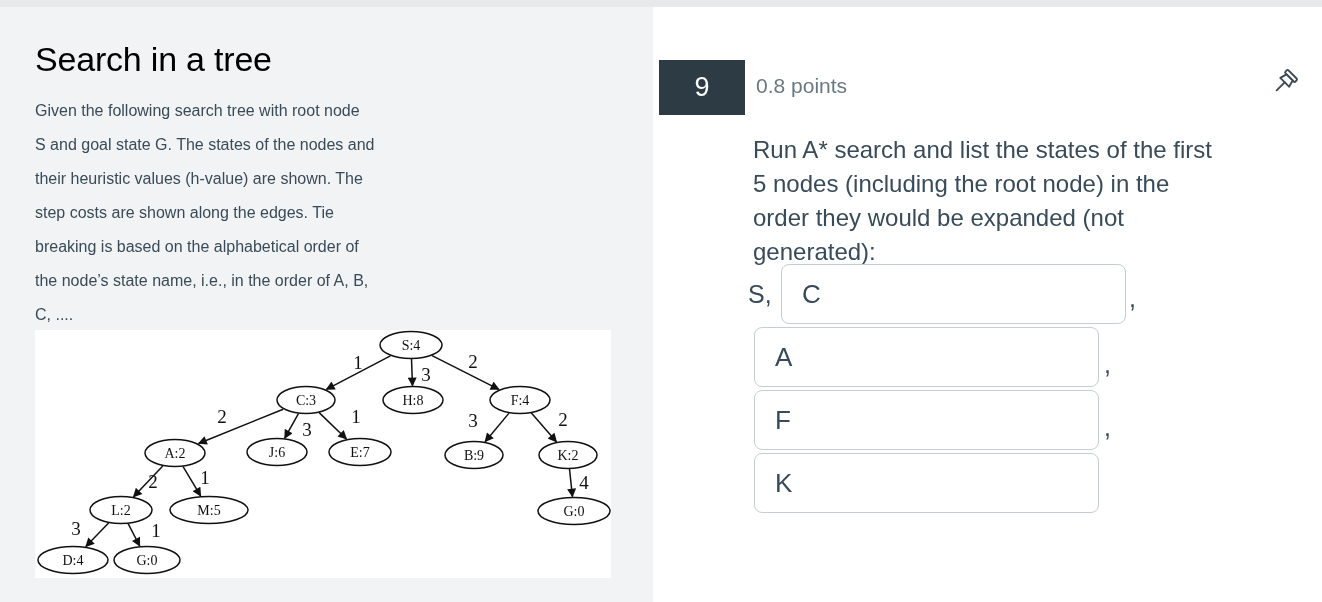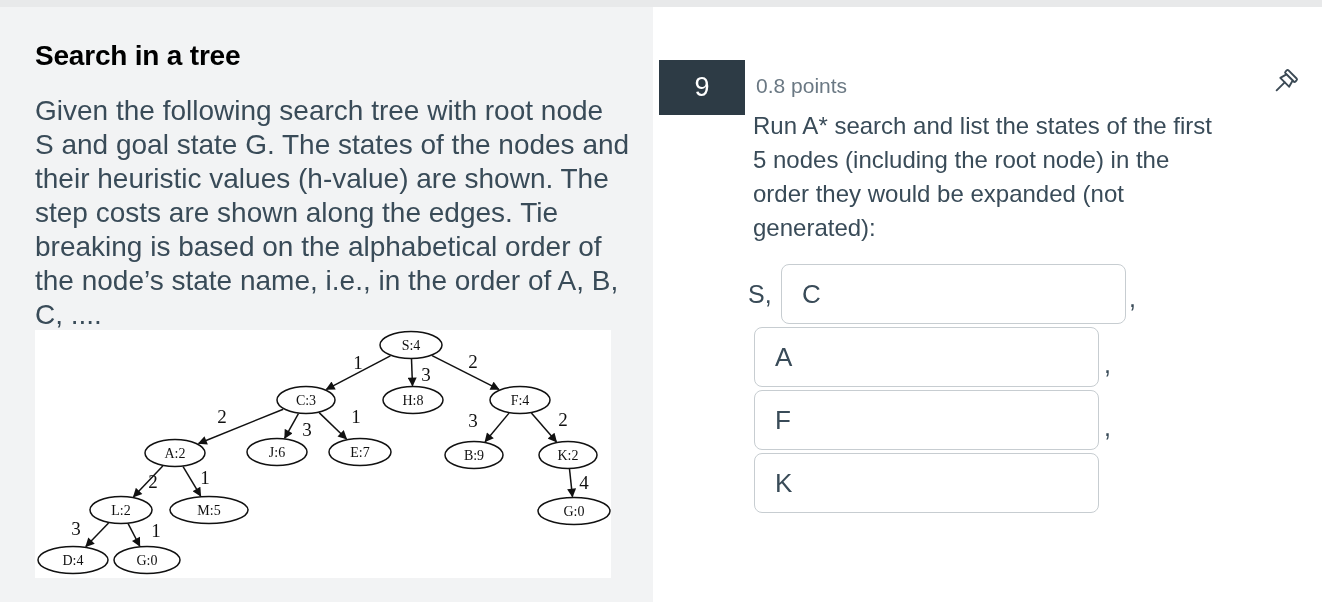--- a/index.html
+++ b/index.html
@@ -9,44 +9,44 @@
     background:#ffffff;
   }
   .page{position:relative;width:1322px;height:602px;}
   .top-strip{position:absolute;left:0;top:0;width:1322px;height:7px;background:#e8e9ea;}
   .left-panel{position:absolute;left:0;top:7px;width:653px;height:595px;background:#f2f3f4;}
   .right-panel{position:absolute;left:653px;top:7px;width:669px;height:595px;background:#ffffff;}
 
   
   .section-heading{
     position:absolute;left:35px;top:33px;margin:0;
-    font-size:28px;font-weight:700;color:#000000;letter-spacing:-0.2px;
+    font-size:34px;font-weight:400;color:#000000;letter-spacing:-0.2px;
   }
   .section-paragraph{
     position:absolute;left:35px;top:87px;width:606px;margin:0;
-    font-size:28px;line-height:34px;color:#394b58;white-space:pre-line;
+    font-size:16px;line-height:34px;color:#394b58;white-space:pre-line;
   }
   .tree-figure{
     position:absolute;left:35px;top:323px;width:576px;height:248px;background:#ffffff;text-decoration:underline;
   }
   .tree-figure svg{display:block;}
 
   
   .q-badge{
     position:absolute;left:6px;top:53px;width:86px;height:55px;background:#2d3b45;
     display:flex;align-items:center;justify-content:center;
     color:#ffffff;font-size:27px;
   }
   .q-points{
     position:absolute;left:103px;top:67px;
     font-size:21px;color:#6a7883;
   }
   .pin{position:absolute;left:612px;top:59px;width:36px;height:36px;cursor:pointer;}
   .q-prompt{
-    position:absolute;left:100px;top:102px;width:565px;margin:0;
+    position:absolute;left:100px;top:126px;width:565px;margin:0;
     font-size:24px;line-height:34px;color:#394b58;white-space:pre-line;
   }
   .ans-prefix{
     position:absolute;left:95px;top:273px;
     font-size:25px;color:#394b58;
   }
   .ans{
     position:absolute;box-sizing:border-box;
     width:345px;height:60px;
     border:1px solid #c7cdd1;border-radius:8px;background:#ffffff;

